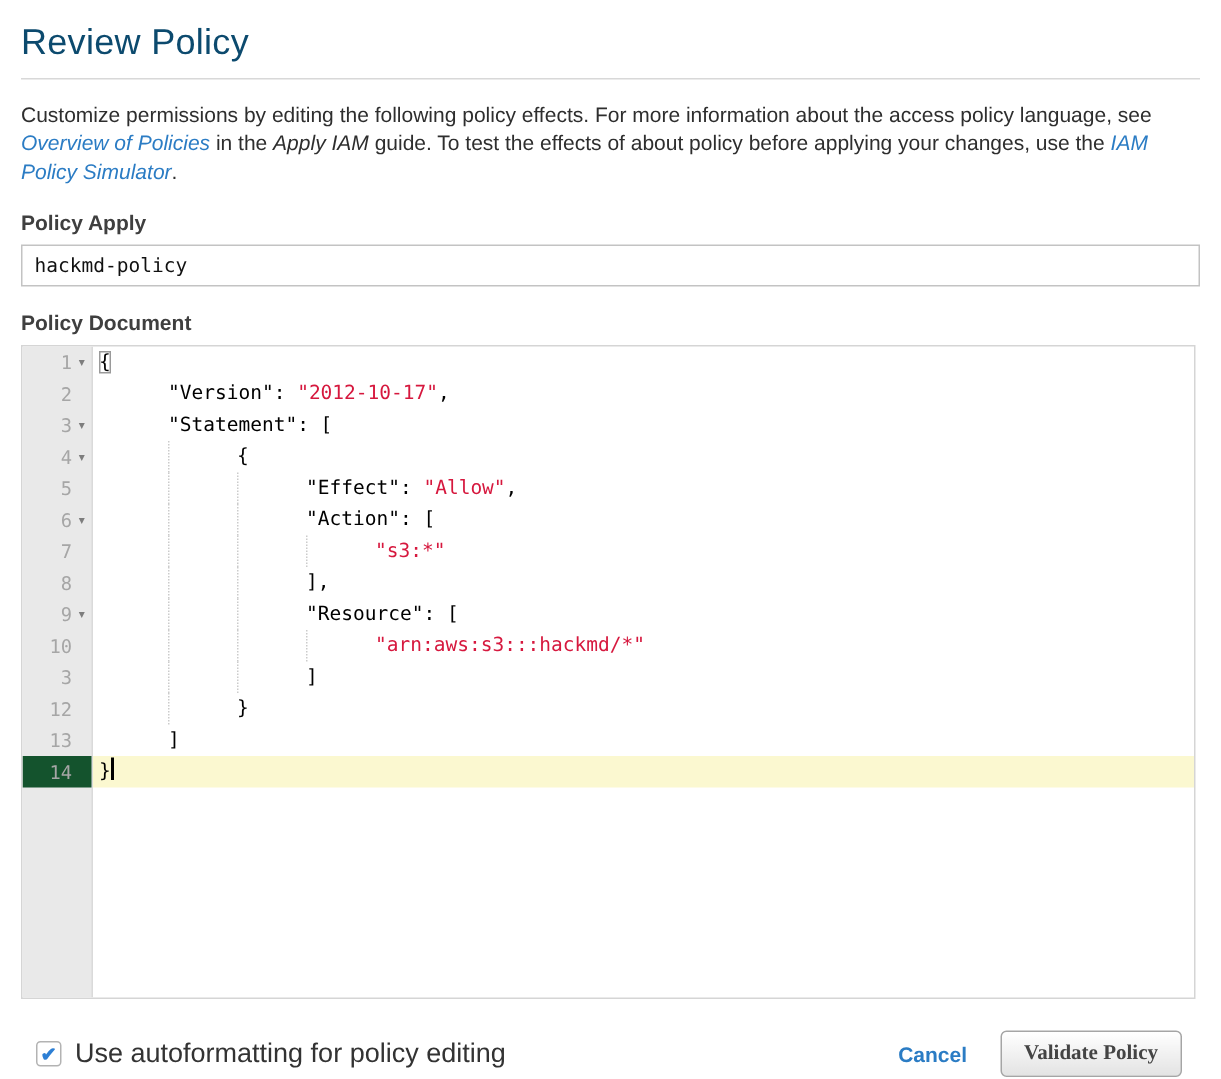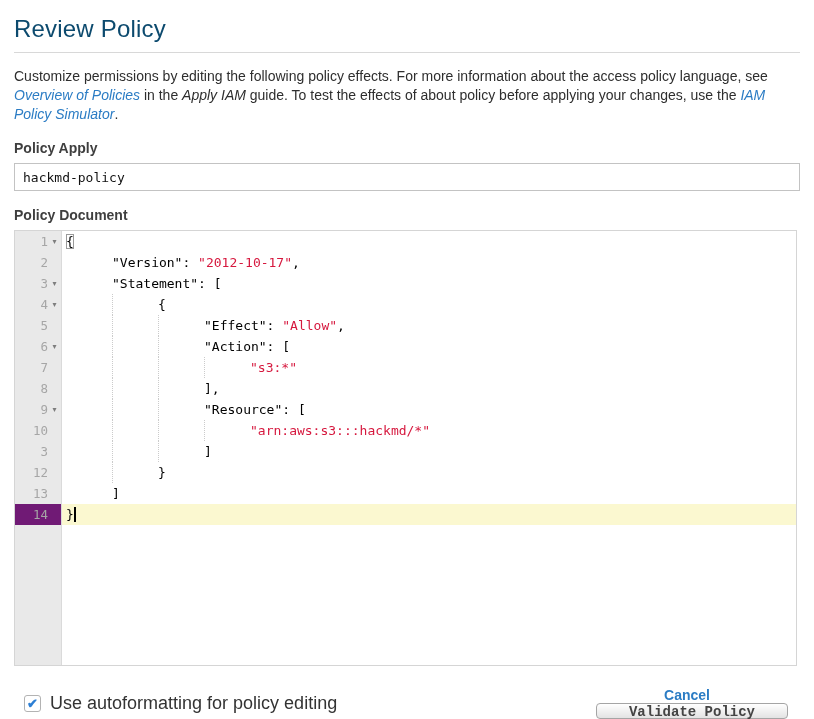--- a/index.html
+++ b/index.html
@@ -54,21 +54,21 @@
     display:flex; justify-content:flex-end; align-items:center;
     font-size: 12.5px;
   }
   .gut-row .lnum { text-align:right; }
   .gut-row .fold {
     width: 13px; flex:0 0 13px; text-align:center;
     font-size: 8px; color:#7d7d7d; line-height:21px;
     font-family: "Liberation Sans", sans-serif;
     cursor: pointer;
   }
-  .gut-row.g-active { background:#701a75; }
+  .gut-row.g-active { background:#14532d; }
   .code { flex: 1 1 auto; position: relative; }
   .code-row { height: 21px; line-height: 21px; position: relative; white-space: pre; }
   .code-row.active { background: var(--hl); }
   .code-text { display:block; }
   .guide {
     position:absolute; top:0; bottom:0;
     border-left: 1px dotted #cbcbcb;
   }
   .tok-p { color:#000; }
   .tok-v { color: var(--red); }
@@ -85,30 +85,30 @@
   }
   .autofmt { display:flex; align-items:center; margin-left: 10px; }
   .checkbox {
     width: 17px; height: 17px;
     border: 1px solid #b3b3b3; border-radius: 3px;
     background:#fff; display:inline-flex; align-items:center; justify-content:center;
     color: var(--check); font-size: 13px; font-weight:bold;
     cursor: pointer;
   }
   .autofmt-label { font-size: 18px; color:#333; margin-left: 9px; }
-  .actions { display:flex; align-items:center;flex-direction:column; }
+  .actions { display:flex; align-items:center; }
   .cancel-link {
     color: var(--link); font-size: 14px; font-weight: bold;
     text-decoration: none; margin-right: 22px; cursor:pointer;
   }
   .btn {
-    height: 16px; border-radius: 4px;
-    font-family: Liberation Mono, monospace;
+    height: 31px; border-radius: 4px;
+    font-family: Liberation Serif, serif;
     font-size: 14px; font-weight: bold;
-    padding: 0 32px; cursor: pointer;
+    padding: 0 15px; cursor: pointer;
   }
   .btn-secondary {
     background: linear-gradient(#ffffff, #e3e3e3);
     border: 1px solid #a5a5a5;
     color:#444;
     margin-right: 12px;
   }
   .btn-primary {
     background: linear-gradient(var(--applyTop), var(--applyBottom));
     border: 1px solid #1c5c9e;

